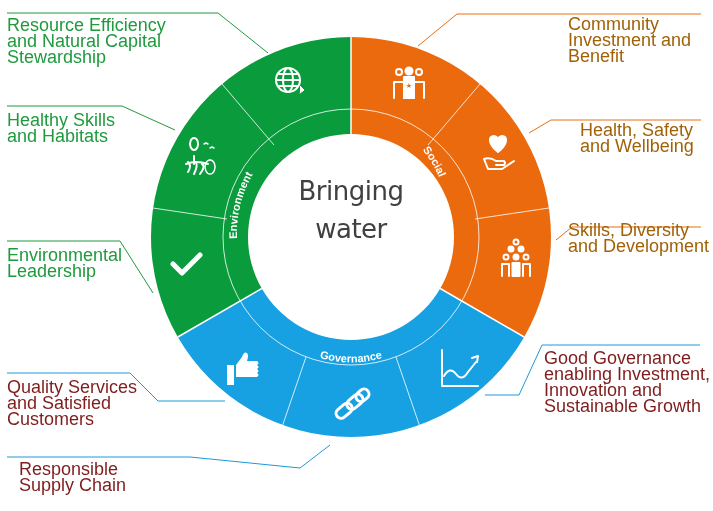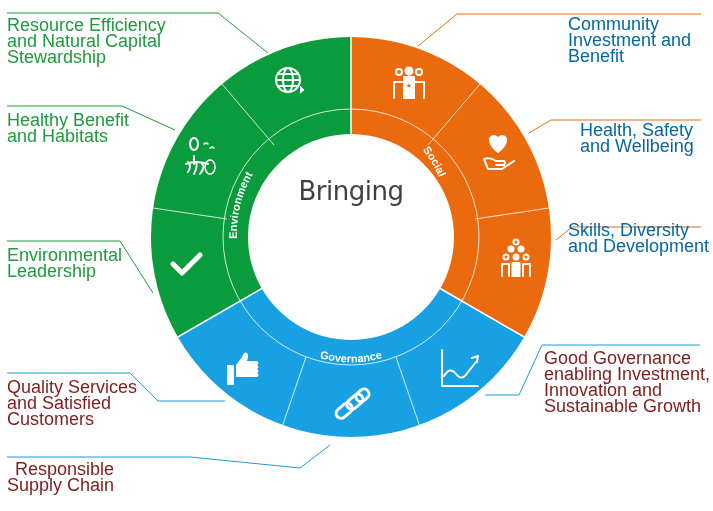--- a/index.html
+++ b/index.html
@@ -1,19 +1,19 @@
 <!DOCTYPE html>
 <html><head>
 <meta charset="utf-8">
 <style>
   html,body{margin:0;padding:0;background:#fff;}
   body{width:713px;height:511px;position:relative;overflow:hidden;font-family:"Liberation Sans",sans-serif;}
   svg.wheel{position:absolute;left:0;top:0;}
   .label{position:absolute;font-weight:normal;font-size:18px;line-height:16px;white-space:pre-line;}
-  .g{color:#1f9a3e;} .o{color:#0369a1;} .b{color:#7f1d1d;}
+  .g{color:#1f9a3e;} .o{color:#a16207;} .b{color:#7f1d1d;}
   .center{position:absolute;left:251px;top:172px;width:200px;text-align:center;color:#404040;font-weight:normal;font-size:26px;line-height:38px;font-family:"DejaVu Sans",sans-serif;letter-spacing:-0.5px;}
 </style>
 </head>
 <body>
 
 <svg class="wheel" width="713" height="511" viewBox="0 0 713 511">
 
   <path fill="#0a9b3c" d="M351,37 A200,200 0 0 0 177.8,337 L261.8,288.5 A103,103 0 0 1 351,134 Z"></path>
 
   <path fill="#ec6a0e" d="M351,37 A200,200 0 0 1 524.2,337 L440.2,288.5 A103,103 0 0 0 351,134 Z"></path>
@@ -117,37 +117,38 @@
     <g transform="translate(460,368)">
       <path d="M-18,-18 v36 h36"></path>
       <path d="M-16,8 q6,-10 12,-2 q6,8 12,-2 l8,-10"></path>
       <path d="M12,-10 l6,-2 l-1,6"></path>
     </g>
   </g>
 </svg>
 
 <div class="center">
   <div>Bringing</div>
+  <div>water</div>
 </div>
 
 <div class="label g" style="left:7px;top:17px;">Resource Efficiency
 and Natural Capital
 Stewardship</div>
-<div class="label g" style="left:7px;top:112px;">Healthy Benefit
+<div class="label g" style="left:7px;top:112px;">Healthy Skills
 and Habitats</div>
 <div class="label g" style="left:7px;top:247px;">Environmental
 Leadership</div>
 <div class="label o" style="left:568px;top:16px;">Community
 Investment and
 Benefit</div>
 <div class="label o" style="left:580px;top:122px;">Health, Safety
 and Wellbeing</div>
 <div class="label o" style="left:568px;top:222px;">Skills, Diversity
 and Development</div>
 <div class="label b" style="left:7px;top:379px;">Quality Services
 and Satisfied
 Customers</div>
-<div class="label b" style="left:7px;top:461px;text-align:right;">Responsible
+<div class="label b" style="left:19px;top:461px;">Responsible
 Supply Chain</div>
 <div class="label b" style="left:544px;top:350px;">Good Governance
 enabling Investment,
 Innovation and
 Sustainable Growth</div>
 
 </body></html>

